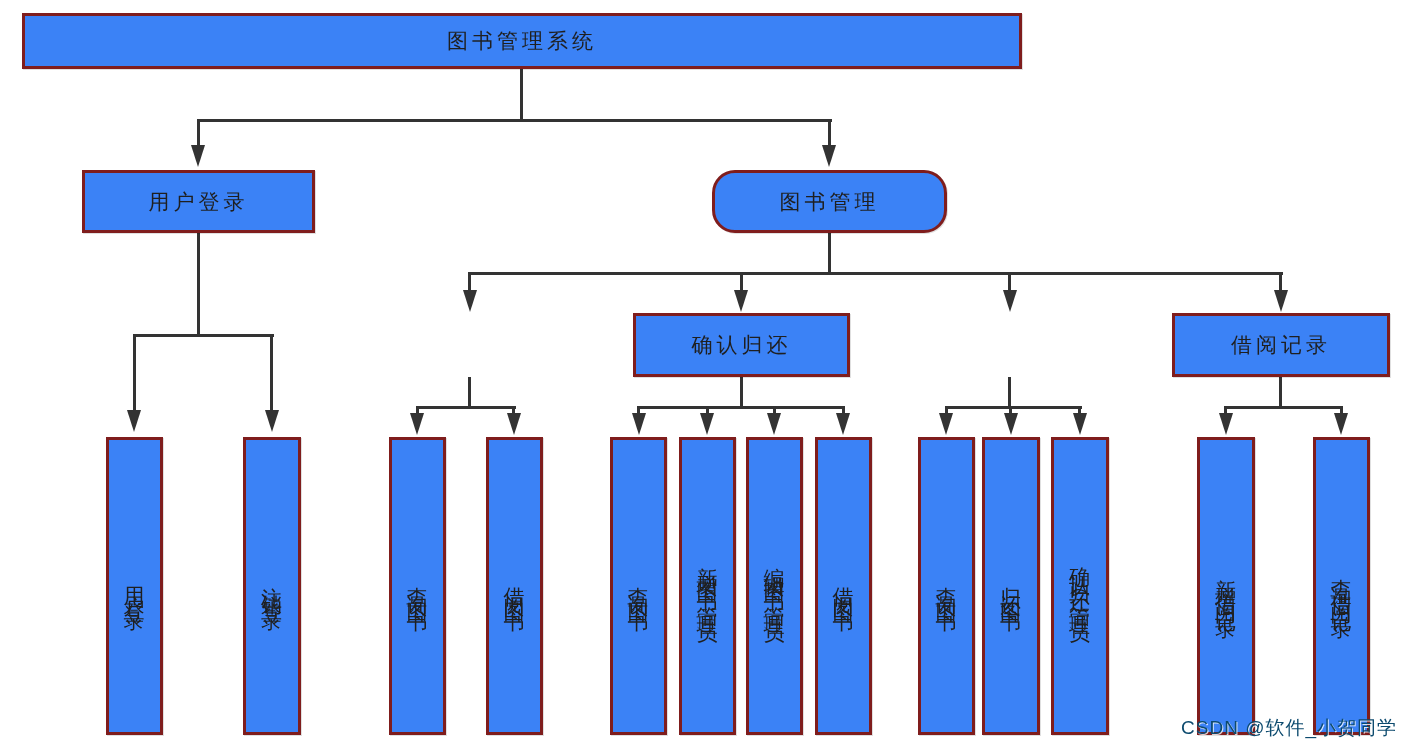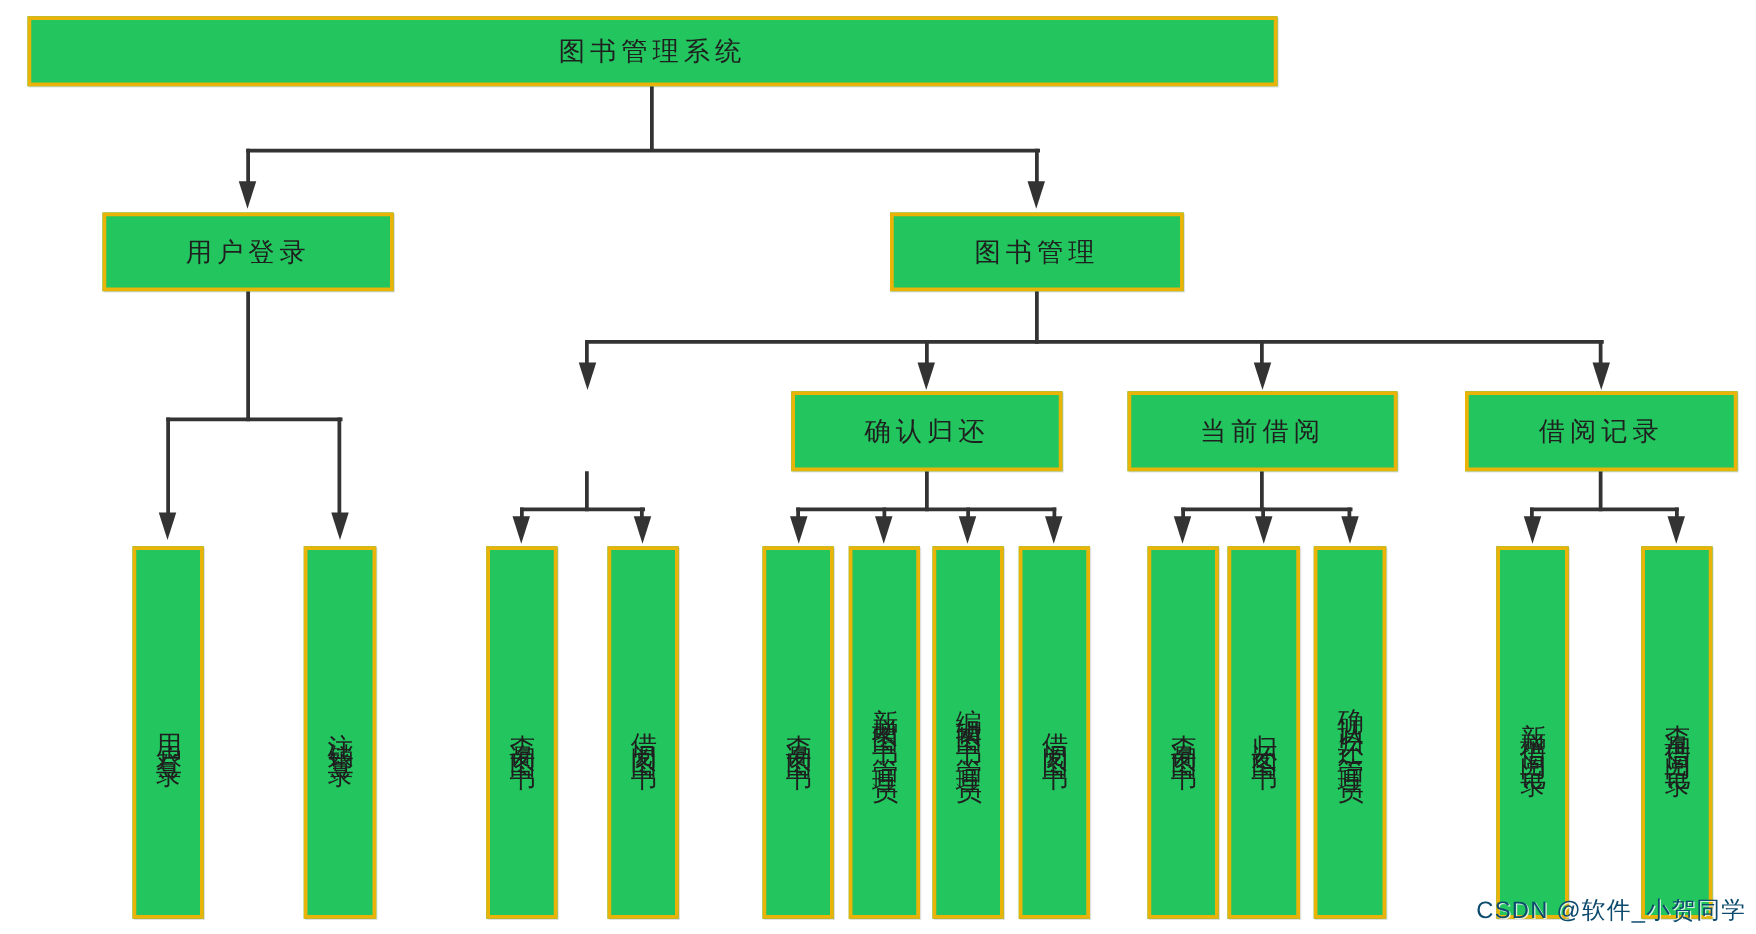--- a/index.html
+++ b/index.html
@@ -8,22 +8,22 @@
     width: 1405px;
     height: 747px;
     background: #ffffff;
     overflow: hidden;
     font-family: "Liberation Sans", "DejaVu Sans", sans-serif;
     color: #1f1f1f;
   }
   .box {
     position: absolute;
     box-sizing: border-box;
-    background: #22c55e;
-    border: 3px solid #eab308;
+    background: #3b82f6;
+    border: 3px solid #7f1d1d;
     display: flex;
     align-items: center;
     justify-content: center;
     box-shadow: 1px 1px 0 rgba(0,0,0,0.12);
     z-index: 2;
   }
   .box.h span {
     font-size: 21px;
     letter-spacing: 4px;
     white-space: nowrap;
@@ -74,21 +74,21 @@
   <div class="line" style="left:520px; top:69px; width:3px; height:51px;"></div>
   <div class="line" style="left:197px; top:119px; width:635px; height:3px;"></div>
   <div class="line" style="left:197px; top:119px; width:3px; height:28px;"></div>
   <div class="arrow" style="left:191px; top:145px;"></div>
   <div class="line" style="left:828px; top:119px; width:3px; height:28px;"></div>
   <div class="arrow" style="left:822px; top:145px;"></div>
 
   <div class="box h" style="left:82px; top:170px; width:233px; height:63px;">
     <span>用户登录</span>
   </div>
-  <div class="box h" style="left:712px; top:170px; width:235px; height:63px;">
+  <div class="box h" style="left:712px; top:170px; width:235px; height:63px;border-radius:23px;">
     <span>图书管理</span>
   </div>
 
   <div class="line" style="left:197px; top:233px; width:3px; height:104px;"></div>
   <div class="line" style="left:133px; top:334px; width:141px; height:3px;"></div>
   <div class="line" style="left:133px; top:334px; width:3px; height:78px;"></div>
   <div class="arrow" style="left:127px; top:410px;"></div>
   <div class="line" style="left:270px; top:334px; width:3px; height:78px;"></div>
   <div class="arrow" style="left:265px; top:410px;"></div>
 
@@ -98,23 +98,20 @@
   <div class="arrow" style="left:463px; top:290px;"></div>
   <div class="line" style="left:740px; top:272px; width:3px; height:20px;"></div>
   <div class="arrow" style="left:734px; top:290px;"></div>
   <div class="line" style="left:1008px; top:272px; width:3px; height:20px;"></div>
   <div class="arrow" style="left:1003px; top:290px;"></div>
   <div class="line" style="left:1279px; top:272px; width:3px; height:20px;"></div>
   <div class="arrow" style="left:1274px; top:290px;"></div>
 
   <div class="box h" style="left:633px; top:313px; width:217px; height:64px;">
     <span>确认归还</span>
-  </div>
-  <div class="box h" style="left:902px; top:313px; width:216px; height:64px;">
-    <span>当前借阅</span>
   </div>
   <div class="box h" style="left:1172px; top:313px; width:218px; height:64px;">
     <span>借阅记录</span>
   </div>
 
   <div class="line" style="left:468px; top:377px; width:3px; height:32px;"></div>
   <div class="line" style="left:416px; top:406px; width:100px; height:3px;"></div>
   <div class="line" style="left:416px; top:406px; width:3px; height:9px;"></div>
   <div class="arrow" style="left:410px; top:413px;"></div>
   <div class="line" style="left:512px; top:406px; width:3px; height:9px;"></div>

